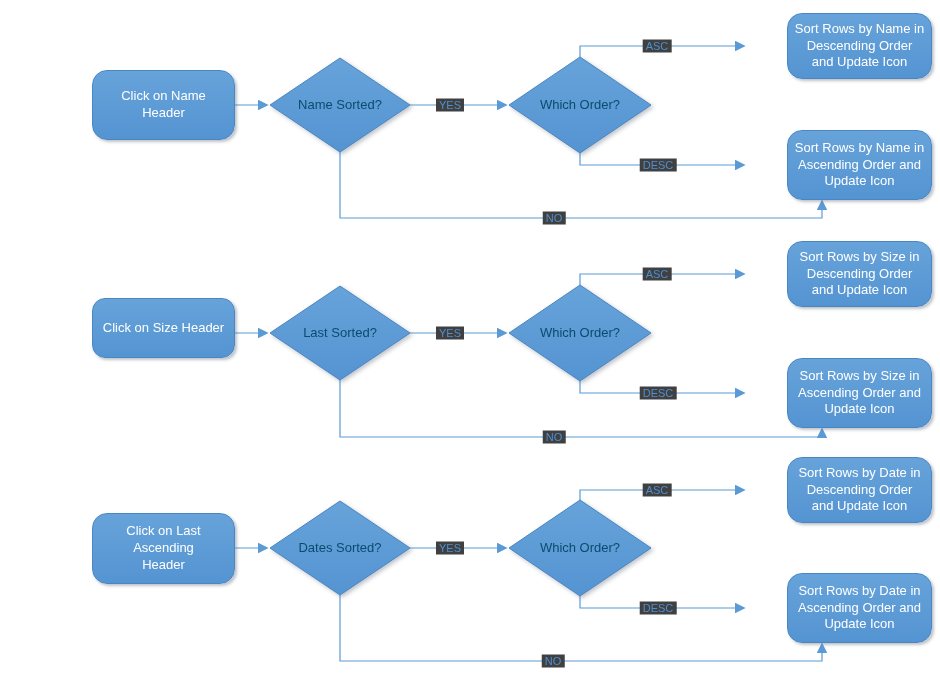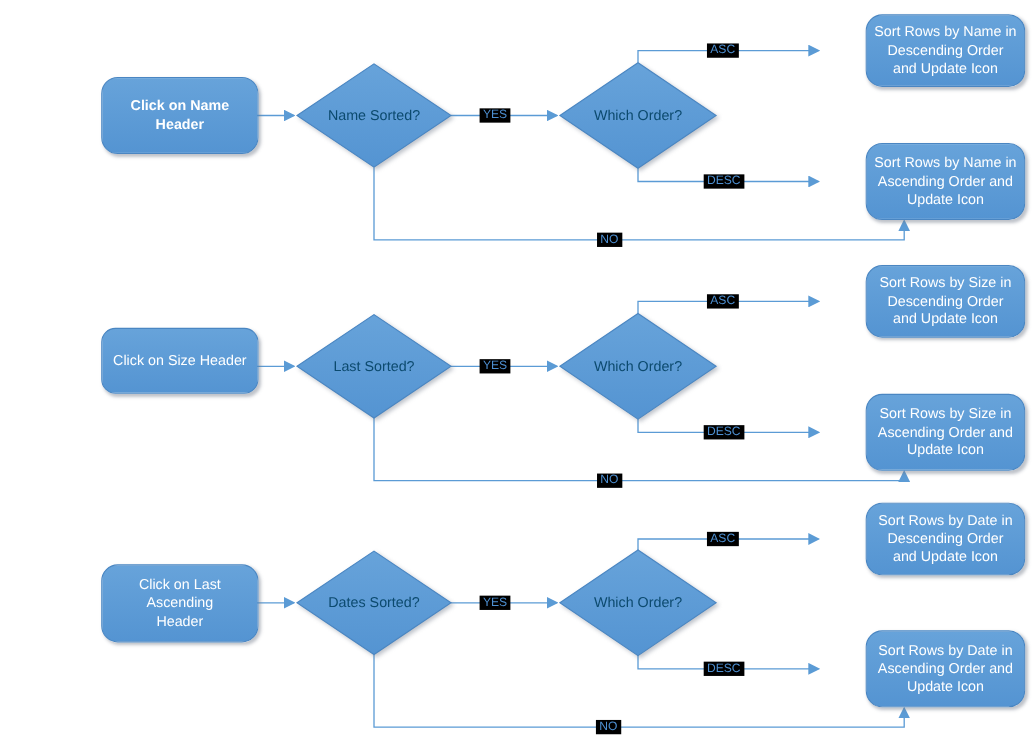--- a/index.html
+++ b/index.html
@@ -52,21 +52,21 @@
     justify-content: center;
     text-align: center;
     color: #0c4a6e;
     font-size: 13px;
     line-height: 1.25;
     pointer-events: none;
   }
   .elabel {
     position: absolute;
     transform: translate(-50%, -50%);
-    background: #000000;
+    background: #404040;
     color: #4d8fd1;
     font-size: 11px;
     line-height: 1;
     padding: 1px 3px;
     white-space: nowrap;
   }
 </style>
 </head>
 <body>
 
@@ -101,21 +101,21 @@
 
     <path class="edge" d="M195,548 H267" marker-end="url(#arrow)"></path>
     <path class="edge" d="M410,548 H506" marker-end="url(#arrow)"></path>
     <path class="edge" d="M580,500 V490 H744" marker-end="url(#arrow)"></path>
     <path class="edge" d="M580,596 V608 H744" marker-end="url(#arrow)"></path>
     <path class="edge" d="M340,595 V661 H822 V644" marker-end="url(#arrow)"></path>
     <polygon class="diamond" points="270,548 340,501 410,548 340,595"></polygon>
     <polygon class="diamond" points="509,548 580,500 651,548 580,596"></polygon>
   </svg>
 
-  <div class="node" style="left:52px; top:70px; width:143px; height:70px;font-weight:bold;">Click on Name
+  <div class="node" style="left:52px; top:70px; width:143px; height:70px;">Click on Name
 Header</div>
   <div class="dlabel" style="left:280px; top:85px; width:120px; height:40px;">Name Sorted?</div>
   <div class="dlabel" style="left:520px; top:85px; width:120px; height:40px;">Which Order?</div>
   <div class="node" style="left:747px; top:13px; width:145px; height:66px;">Sort Rows by Name in
 Descending Order
 and Update Icon</div>
   <div class="node" style="left:747px; top:130px; width:145px; height:70px;">Sort Rows by Name in
 Ascending Order and
 Update Icon</div>
   <span class="elabel" style="left:450px; top:105px;">YES</span>

